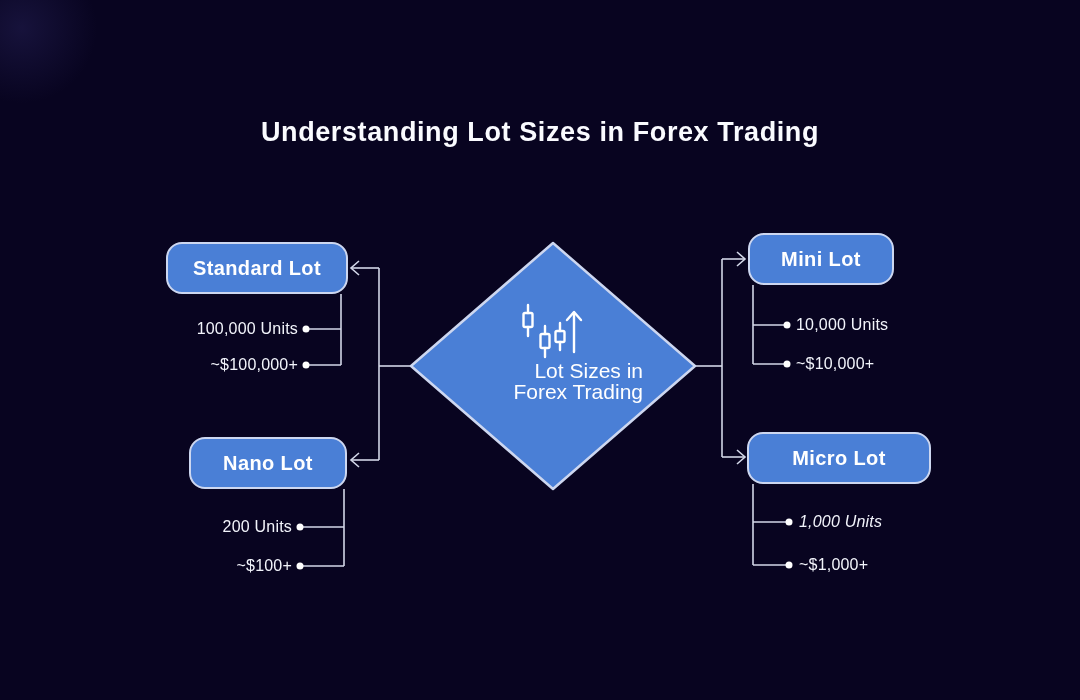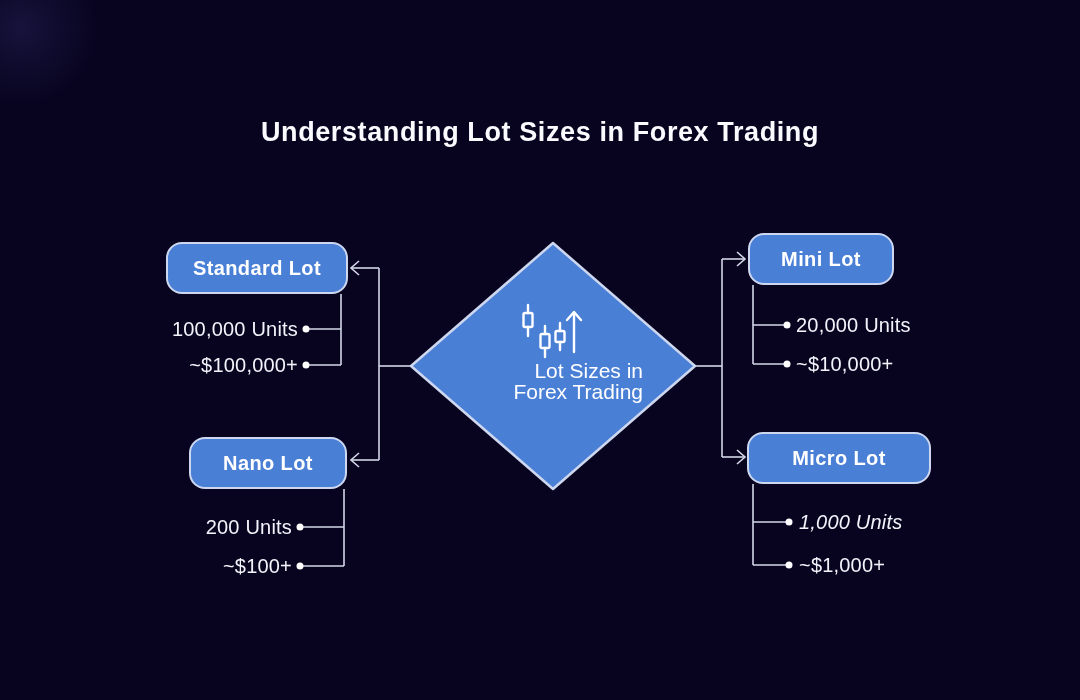--- a/index.html
+++ b/index.html
@@ -21,21 +21,21 @@
     position:absolute;display:flex;align-items:center;justify-content:center;
     background:#4a7fd6;border:2px solid #cdd7f0;border-radius:16px;
     color:#ffffff;font-size:20px;font-weight:600;letter-spacing:.4px;
     box-sizing:border-box;
   }
   .node-standard{left:166px;top:242px;width:182px;height:52px;}
   .node-nano{left:189px;top:437px;width:158px;height:52px;}
   .node-mini{left:748px;top:233px;width:146px;height:52px;}
   .node-micro{left:747px;top:432px;width:184px;height:52px;}
   .stat{
-    position:absolute;font-size:20px;font-weight:500;color:#f2f4fb;
+    position:absolute;font-size:16px;font-weight:500;color:#f2f4fb;
     letter-spacing:.2px;line-height:22px;height:22px;white-space:nowrap;
   }
   .stat.right-align{text-align:right;}
   .center-label{
     position:absolute;left:463px;top:360px;width:180px;
     text-align:right;font-size:21px;font-weight:500;line-height:21px;color:#ffffff;
   }
 </style>
 </head>
 <body>
@@ -121,18 +121,18 @@
   <div class="center-label">
     <div>Lot Sizes in</div>
     <div>Forex Trading</div>
   </div>
 
   <div class="stat right-align" style="left:130px;top:318px;width:168px;">100,000 Units</div>
   <div class="stat right-align" style="left:130px;top:354px;width:168px;">~$100,000+</div>
   <div class="stat right-align" style="left:130px;top:516px;width:162px;">200 Units</div>
   <div class="stat right-align" style="left:130px;top:555px;width:162px;">~$100+</div>
 
-  <div class="stat" style="left:796px;top:314px;">20,000 Units</div>
+  <div class="stat" style="left:796px;top:314px;">10,000 Units</div>
   <div class="stat" style="left:796px;top:353px;">~$10,000+</div>
   <div class="stat" style="left:799px;top:511px;font-style:italic;">1,000 Units</div>
   <div class="stat" style="left:799px;top:554px;">~$1,000+</div>
 
 </div>
 
 </body></html>

